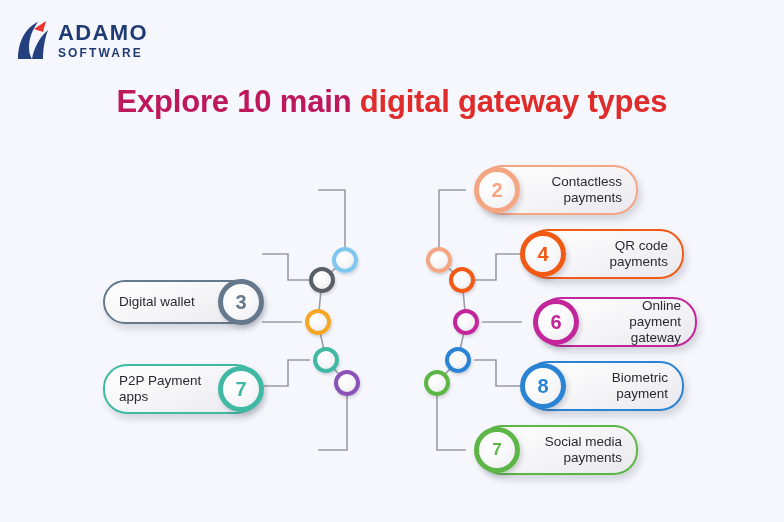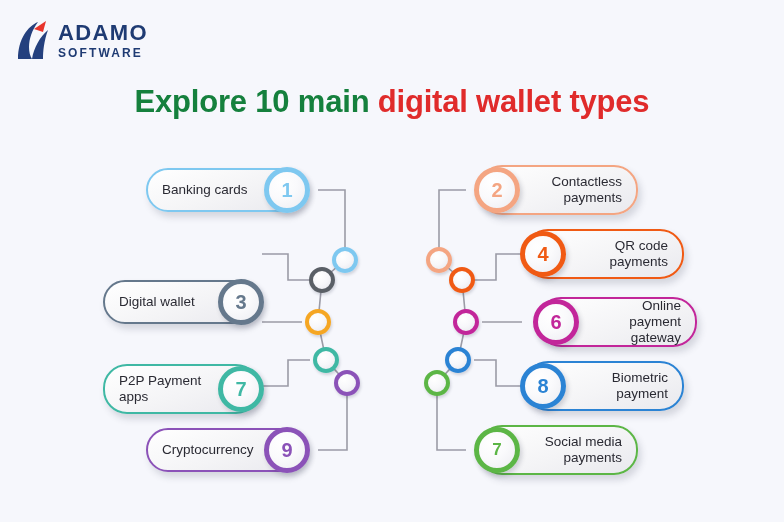--- a/index.html
+++ b/index.html
@@ -24,21 +24,21 @@
   #logo-words .l1 { font-size: 22px; }
   #logo-words .l2 { font-size: 12px; margin-top: 3px; letter-spacing: 2.1px; }
 
   
   #title {
     position: absolute; top: 84px; left: 0; width: 784px;
     text-align: center;
     font-size: 31px; font-weight: 800; letter-spacing: -0.2px;
     white-space: nowrap;
   }
-  #title .a { color: #15803d; }
+  #title .a { color: #be185d; }
   #title .b { color: #e02b2b; }
 
   
   #board { position: absolute; left: 0; top: 148px; width: 784px; height: 350px; }
   #connectors { position: absolute; left: 0; top: 0; width: 784px; height: 350px; }
 
   
   .pill {
     position: absolute;
     height: 44px;
@@ -91,21 +91,21 @@
     <path d="M20 42 C22 30 28 20 36 13 C32 24 31 34 31 42 Z" fill="#24407e"></path>
     <path d="M22 12 L34 4 L31 15 Z" fill="#e8342c"></path>
   </svg>
   <div id="logo-words">
     <span class="l1">ADAMO</span>
     <span class="l2">SOFTWARE</span>
   </div>
 </div>
 
 <h1 id="title">
-  <span class="a">Explore 10 main </span><span class="b">digital wallet types</span>
+  <span class="a">Explore 10 main </span><span class="b">digital gateway types</span>
 </h1>
 
 <div id="board">
 
   <svg id="connectors" viewBox="0 0 784 350">
     <g stroke="#9b9ba6" stroke-width="1.6" fill="none">
 
       <path d="M345,112 L322,132 L318,174 L326,212 L347,235"></path>
 
       <path d="M439,112 L462,132 L466,174 L458,212 L437,235"></path>
@@ -125,41 +125,33 @@
       <path d="M462,132 L496,132 L496,106 L522,106"></path>
 
       <path d="M482,174 L522,174"></path>
 
       <path d="M474,212 L496,212 L496,238 L522,238"></path>
 
       <path d="M437,235 L437,302 L466,302"></path>
     </g>
   </svg>
 
-  <div class="pill left" style="left: 146px; top: 20px; width: 160px; border-color: rgb(126, 200, 240);">
-    <span class="label">Banking cards</span>
-    <span class="badge" style="border-color: rgb(126, 200, 240); color: rgb(126, 200, 240);">1</span>
-  </div>
 
   <div class="pill left" style="left: 103px; top: 84px; width: 157px; border-color: rgb(101, 120, 140); margin-top: 48px;">
     <span class="label">Digital wallet</span>
     <span class="badge" style="border-color: rgb(101, 120, 140); color: rgb(101, 120, 140);">3</span>
   </div>
 
 
   <div class="pill left tall" style="left: 103px; top: 216px; width: 157px; border-color: rgb(63, 184, 164);">
     <span class="label">P2P Payment
 apps</span>
     <span class="badge" style="border-color: rgb(63, 184, 164); color: rgb(63, 184, 164);">7</span>
   </div>
 
-  <div class="pill left" style="left: 146px; top: 280px; width: 160px; border-color: rgb(139, 82, 184);">
-    <span class="label">Cryptocurrency</span>
-    <span class="badge" style="border-color: rgb(139, 82, 184); color: rgb(139, 82, 184);">9</span>
-  </div>
 
   <div class="pill right tall" style="left: 478px; top: 17px; width: 160px; border-color: rgb(244, 165, 130);">
     <span class="label">Contactless
 payments</span>
     <span class="badge" style="border-color: rgb(244, 165, 130); color: rgb(244, 165, 130);">2</span>
   </div>
 
   <div class="pill right tall" style="left: 524px; top: 81px; width: 160px; border-color: rgb(240, 90, 20);">
     <span class="label">QR code
 payments</span>

